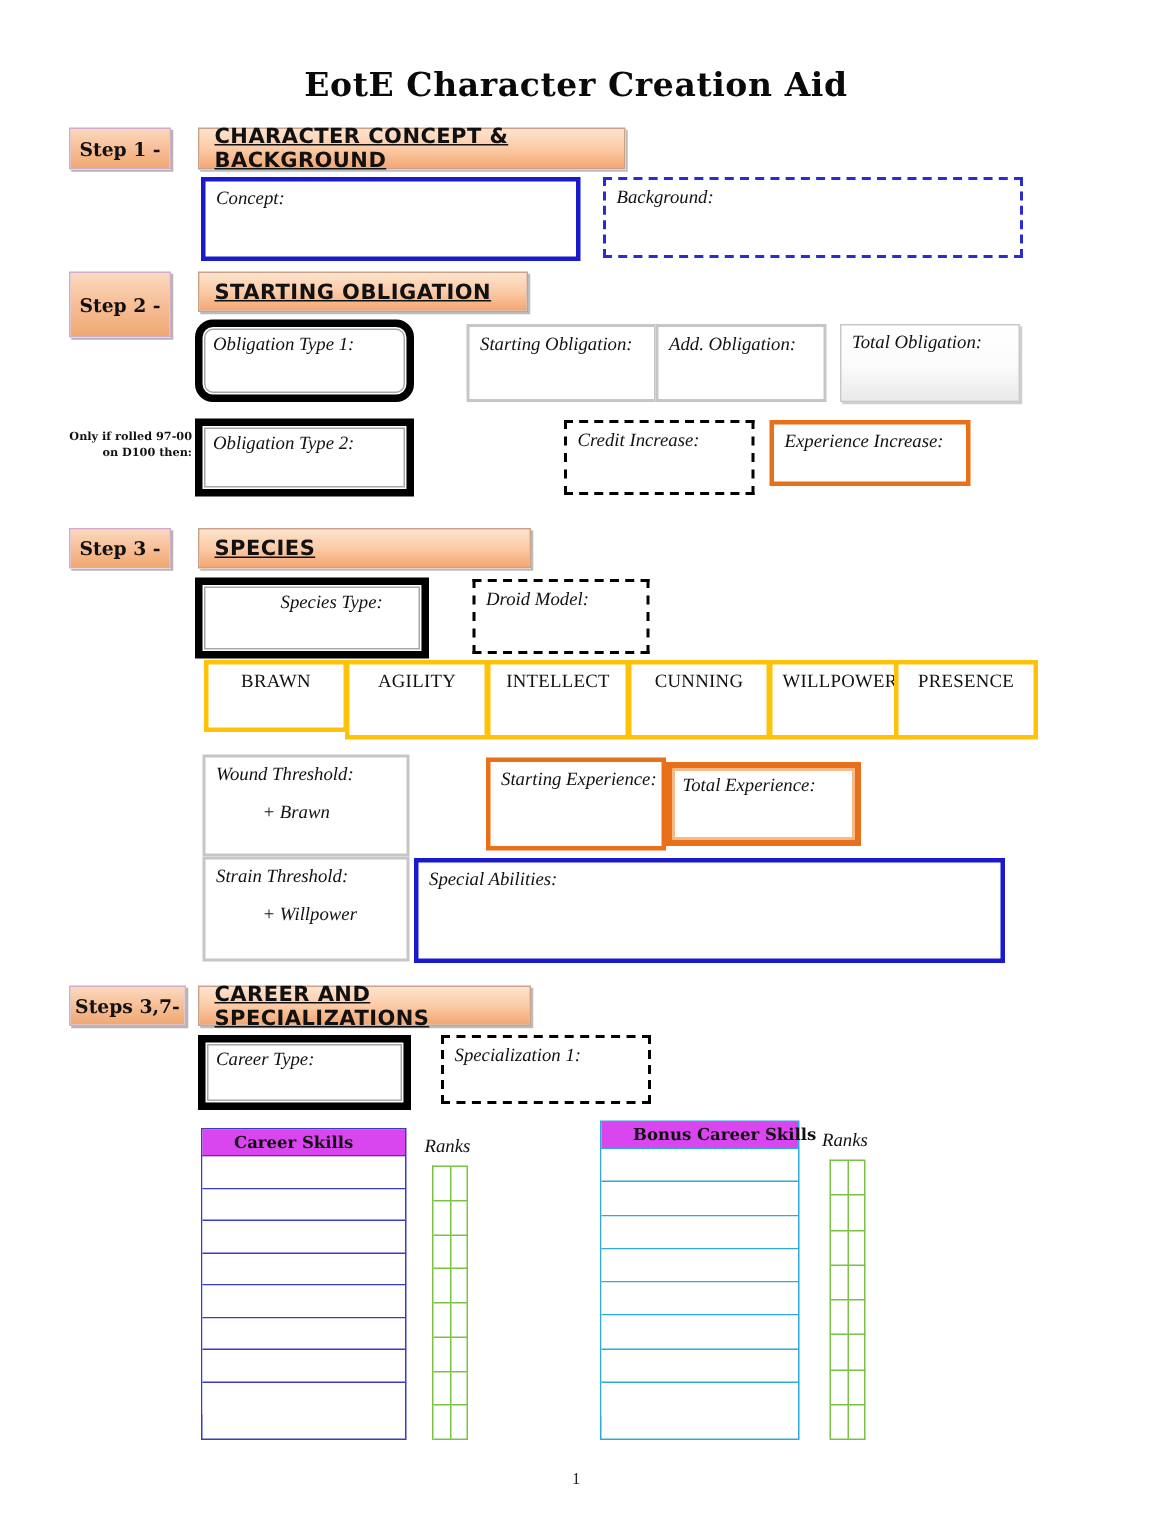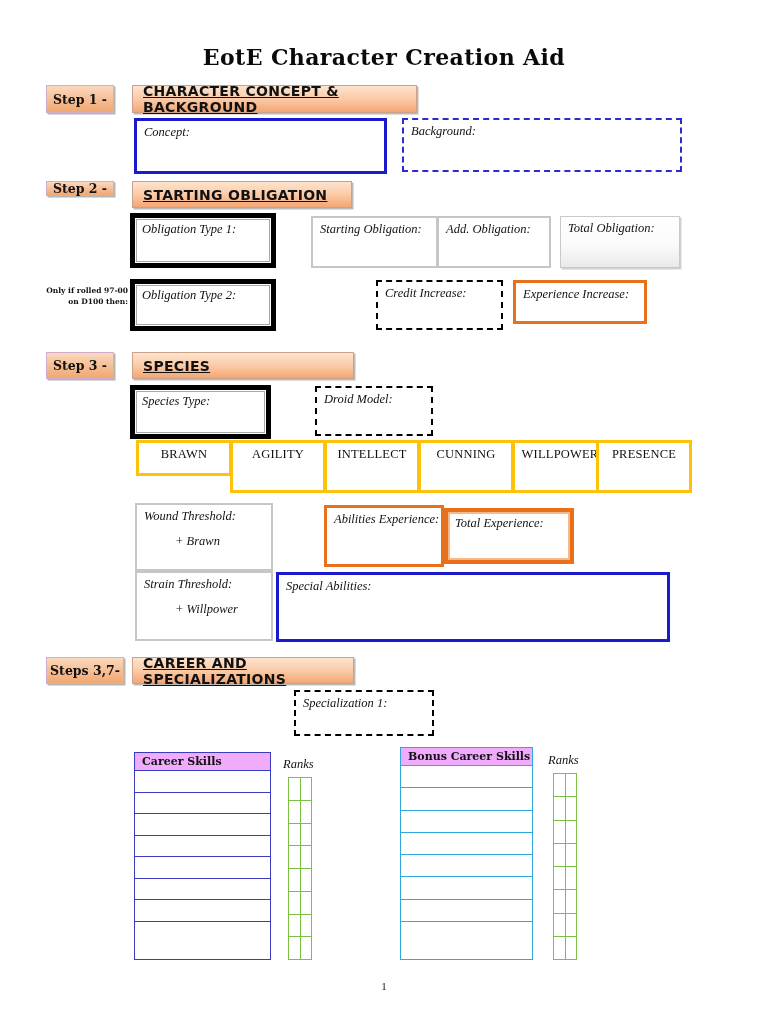--- a/index.html
+++ b/index.html
@@ -143,25 +143,25 @@
 
   
   .skills-table {
     position: absolute;
     box-sizing: border-box;
     border-collapse: collapse;
     background: #fff;
   }
   .skills-table .sk-head {
     box-sizing: border-box;
-    background: #f0abfc;
+    background: #d946ef;
     font-family: "DejaVu Serif", serif;
     font-weight: bold;
     font-size: 11px;
-    padding: 2px 0 2px 7px;
+    padding: 2px 0 2px 21px;
     color: #111;
     white-space: nowrap;
   }
   .skills-table .sk-row {
     box-sizing: border-box;
     background: #fff;
   }
   .tbl-indigo { border: 1.5px solid #3b3bbf; }
   .tbl-indigo .sk-head { border-bottom: 1.5px solid #3b3bbf; }
   .tbl-indigo .sk-row  { border-bottom: 1.5px solid #3b3bbf; }
@@ -221,27 +221,27 @@
   </div>
 
   <div class="fbox b-blue-solid" style="left:134px; top:118px; width:253px; height:56px;">
     <span class="flabel">Concept:</span>
   </div>
 
   <div class="fbox b-blue-dash" style="left:402px; top:118px; width:280px; height:54px;">
     <span class="flabel">Background:</span>
   </div>
 
-  <div class="step-pill" style="left:46px; top:181px; width:68px; height:15px;">Step 2 -</div>
+  <div class="step-pill" style="left:46px; top:181px; width:68px; height:44px;">Step 2 -</div>
 
   <div class="section-banner" style="left:132px; top:181px; width:220px; height:27px;">
     <span class="banner-text">Starting Obligation</span>
   </div>
 
-  <div class="fbox b-black-heavy" style="left:130px; top:213px; width:146px; height:55px;">
+  <div class="fbox b-black-heavy" style="left:130px; top:213px; width:146px; height:55px;border-radius:12px;">
     <span class="flabel">Obligation Type 1:</span>
   </div>
 
   <div class="fbox b-gray-solid" style="left:311px; top:216px; width:127px; height:52px;">
     <span class="flabel">Starting Obligation:</span>
   </div>
 
   <div class="fbox b-gray-solid" style="left:437px; top:216px; width:114px; height:52px;">
     <span class="flabel">Add. Obligation:</span>
   </div>
@@ -263,29 +263,29 @@
   <div class="fbox b-orange" style="left:513px; top:280px; width:134px; height:44px;">
     <span class="flabel">Experience Increase:</span>
   </div>
 
   <div class="step-pill" style="left:46px; top:352px; width:68px; height:27px;">Step 3 -</div>
 
   <div class="section-banner" style="left:132px; top:352px; width:222px; height:27px;">
     <span class="banner-text">Species</span>
   </div>
 
-  <div class="fbox b-black-heavy" style="left:130px; top:385px; width:141px; height:54px;">
+  <div class="fbox b-black-heavy" style="left:130px; top:385px; width:156px; height:54px;padding-left:45px;">
     <span class="flabel">Species Type:</span>
   </div>
 
   <div class="fbox b-black-dash" style="left:315px; top:386px; width:118px; height:50px;">
     <span class="flabel">Droid Model:</span>
   </div>
 
-  <div class="char-box" style="left:136px; top:440px; width:96px; height:36px;text-align:center;">
+  <div class="char-box" style="left:136px; top:440px; width:96px; height:48px;text-align:center;">
     <span class="char-name">BRAWN</span>
   </div>
   <div class="char-box" style="left:324px; top:440px; width:96px; height:53px;">
     <span class="char-name">INTELLECT</span>
   </div>
   <div class="char-box" style="left:230px; top:440px; width:96px; height:53px;">
     <span class="char-name">AGILITY</span>
   </div>
   <div class="char-box" style="left:418px; top:440px; width:96px; height:53px;">
     <span class="char-name">CUNNING</span>
@@ -301,37 +301,40 @@
     <span class="flabel">Wound Threshold:</span>
     <span class="flabel sub">+ Brawn</span>
   </div>
 
   <div class="fbox b-gray-solid" style="left:135px; top:571px; width:138px; height:70px;">
     <span class="flabel">Strain Threshold:</span>
     <span class="flabel sub">+ Willpower</span>
   </div>
 
   <div class="fbox b-orange" style="left:324px; top:505px; width:120px; height:62px;">
-    <span class="flabel">Abilities Experience:</span>
+    <span class="flabel">Starting Experience:</span>
   </div>
 
   <div class="fbox b-orange-ring" style="left:444px; top:508px; width:130px; height:56px;">
     <span class="flabel">Total Experience:</span>
   </div>
 
   <div class="fbox b-blue-solid" style="left:276px; top:572px; width:394px; height:70px;">
     <span class="flabel">Special Abilities:</span>
   </div>
 
   <div class="step-pill" style="left:46px; top:657px; width:78px; height:27px;">Steps 3,7-</div>
 
   <div class="section-banner" style="left:132px; top:657px; width:222px; height:27px;">
     <span class="banner-text">Career and Specializations</span>
   </div>
 
+  <div class="fbox b-black-heavy" style="left:132px; top:690px; width:142px; height:50px;">
+    <span class="flabel">Career Type:</span>
+  </div>
 
   <div class="fbox b-black-dash" style="left:294px; top:690px; width:140px; height:46px;">
     <span class="flabel">Specialization 1:</span>
   </div>
 
   <div class="skills-table tbl-indigo" style="left:134px; top:752px; width:137px; height:208px;">
     <div class="sk-head">Career Skills</div>
     <div class="sk-row" style="height:21.5px;"></div>
     <div class="sk-row" style="height:21.5px;"></div>
     <div class="sk-row" style="height:21.5px;"></div>

